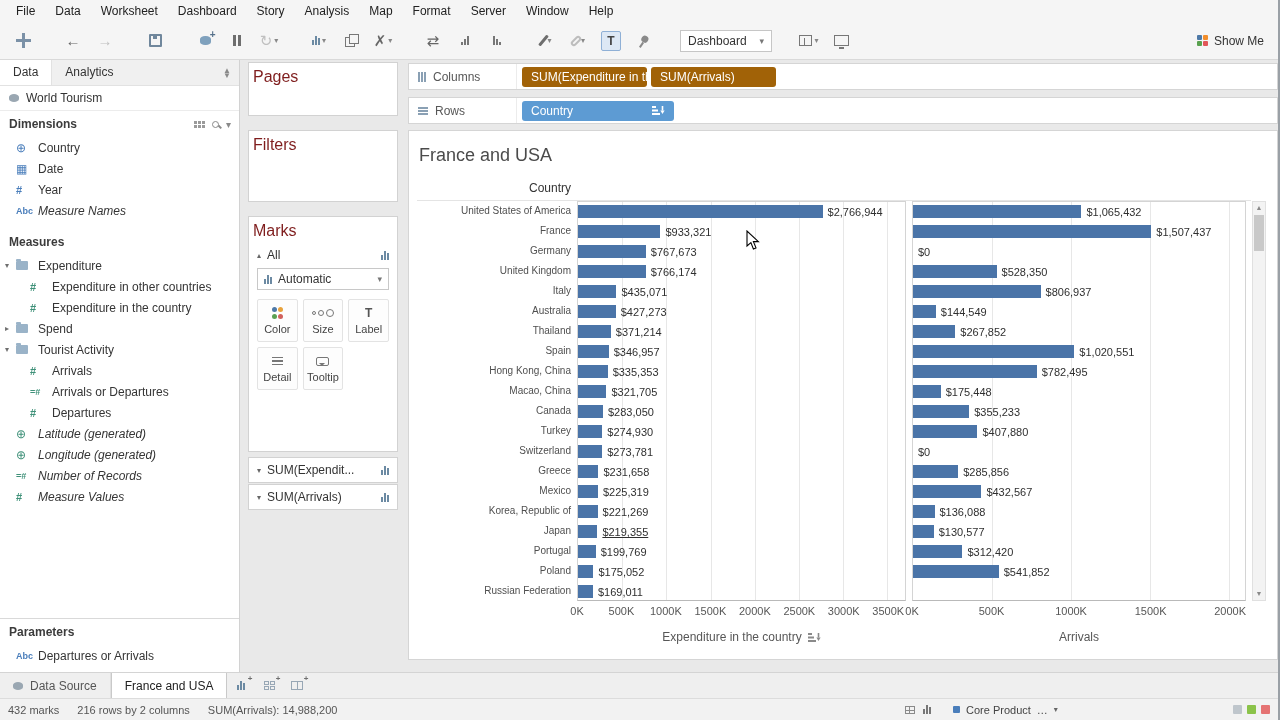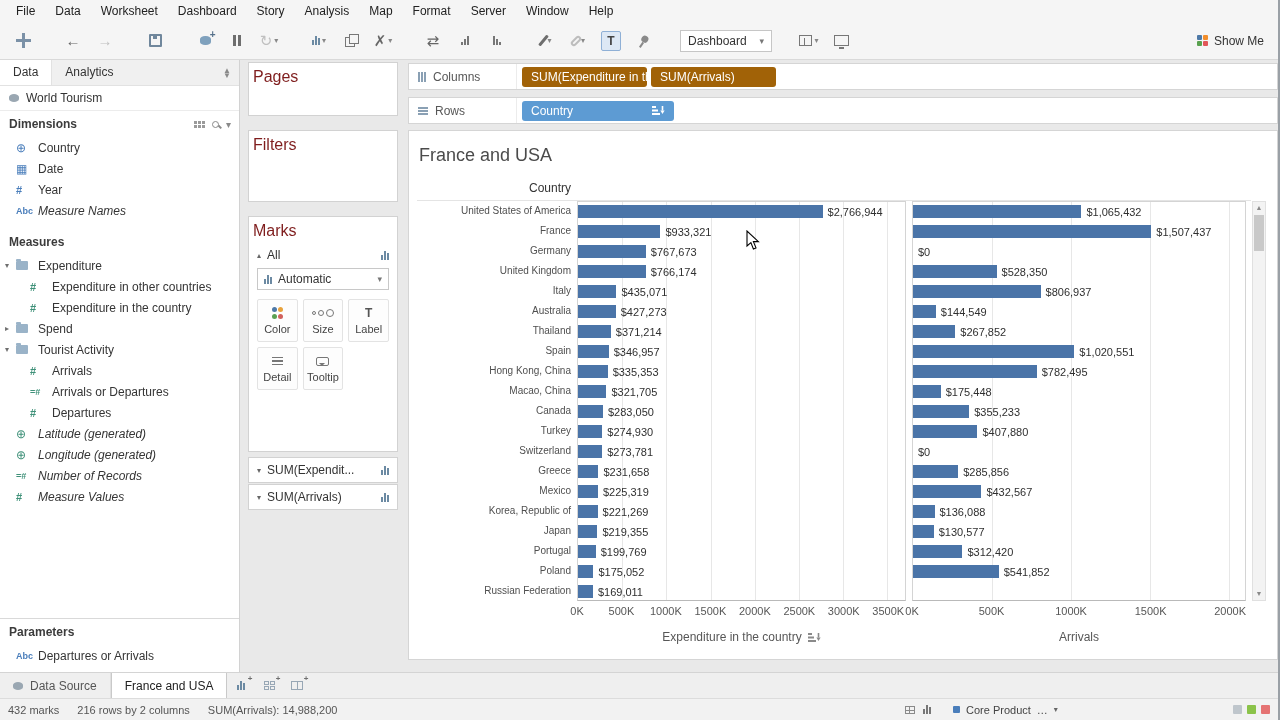--- a/index.html
+++ b/index.html
@@ -640,21 +640,21 @@
             <div class="brow">
               <div class="bar" style="width: 6.0897%; background: rgb(74, 116, 168);"></div>
               <span class="bval" style="left: calc(6.0897% + 5px);">$225,319</span>
             </div>
             <div class="brow">
               <div class="bar" style="width: 5.98024%; background: rgb(74, 116, 168);"></div>
               <span class="bval" style="left: calc(5.98024% + 5px);">$221,269</span>
             </div>
             <div class="brow">
               <div class="bar" style="width: 5.92851%; background: rgb(74, 116, 168);"></div>
-              <span class="bval" style="left: calc(5.92851% + 5px);">$219,355</span>
+              <span class="bval" style="left: calc(5.92851% + 5px); text-decoration: underline;">$219,355</span>
             </div>
             <div class="brow">
               <div class="bar" style="width: 5.39916%; background: rgb(74, 116, 168);"></div>
               <span class="bval" style="left: calc(5.39916% + 5px);">$199,769</span>
             </div>
             <div class="brow">
               <div class="bar" style="width: 4.73114%; background: rgb(74, 116, 168);"></div>
               <span class="bval" style="left: calc(4.73114% + 5px);">$175,052</span>
             </div>
             <div class="brow">

